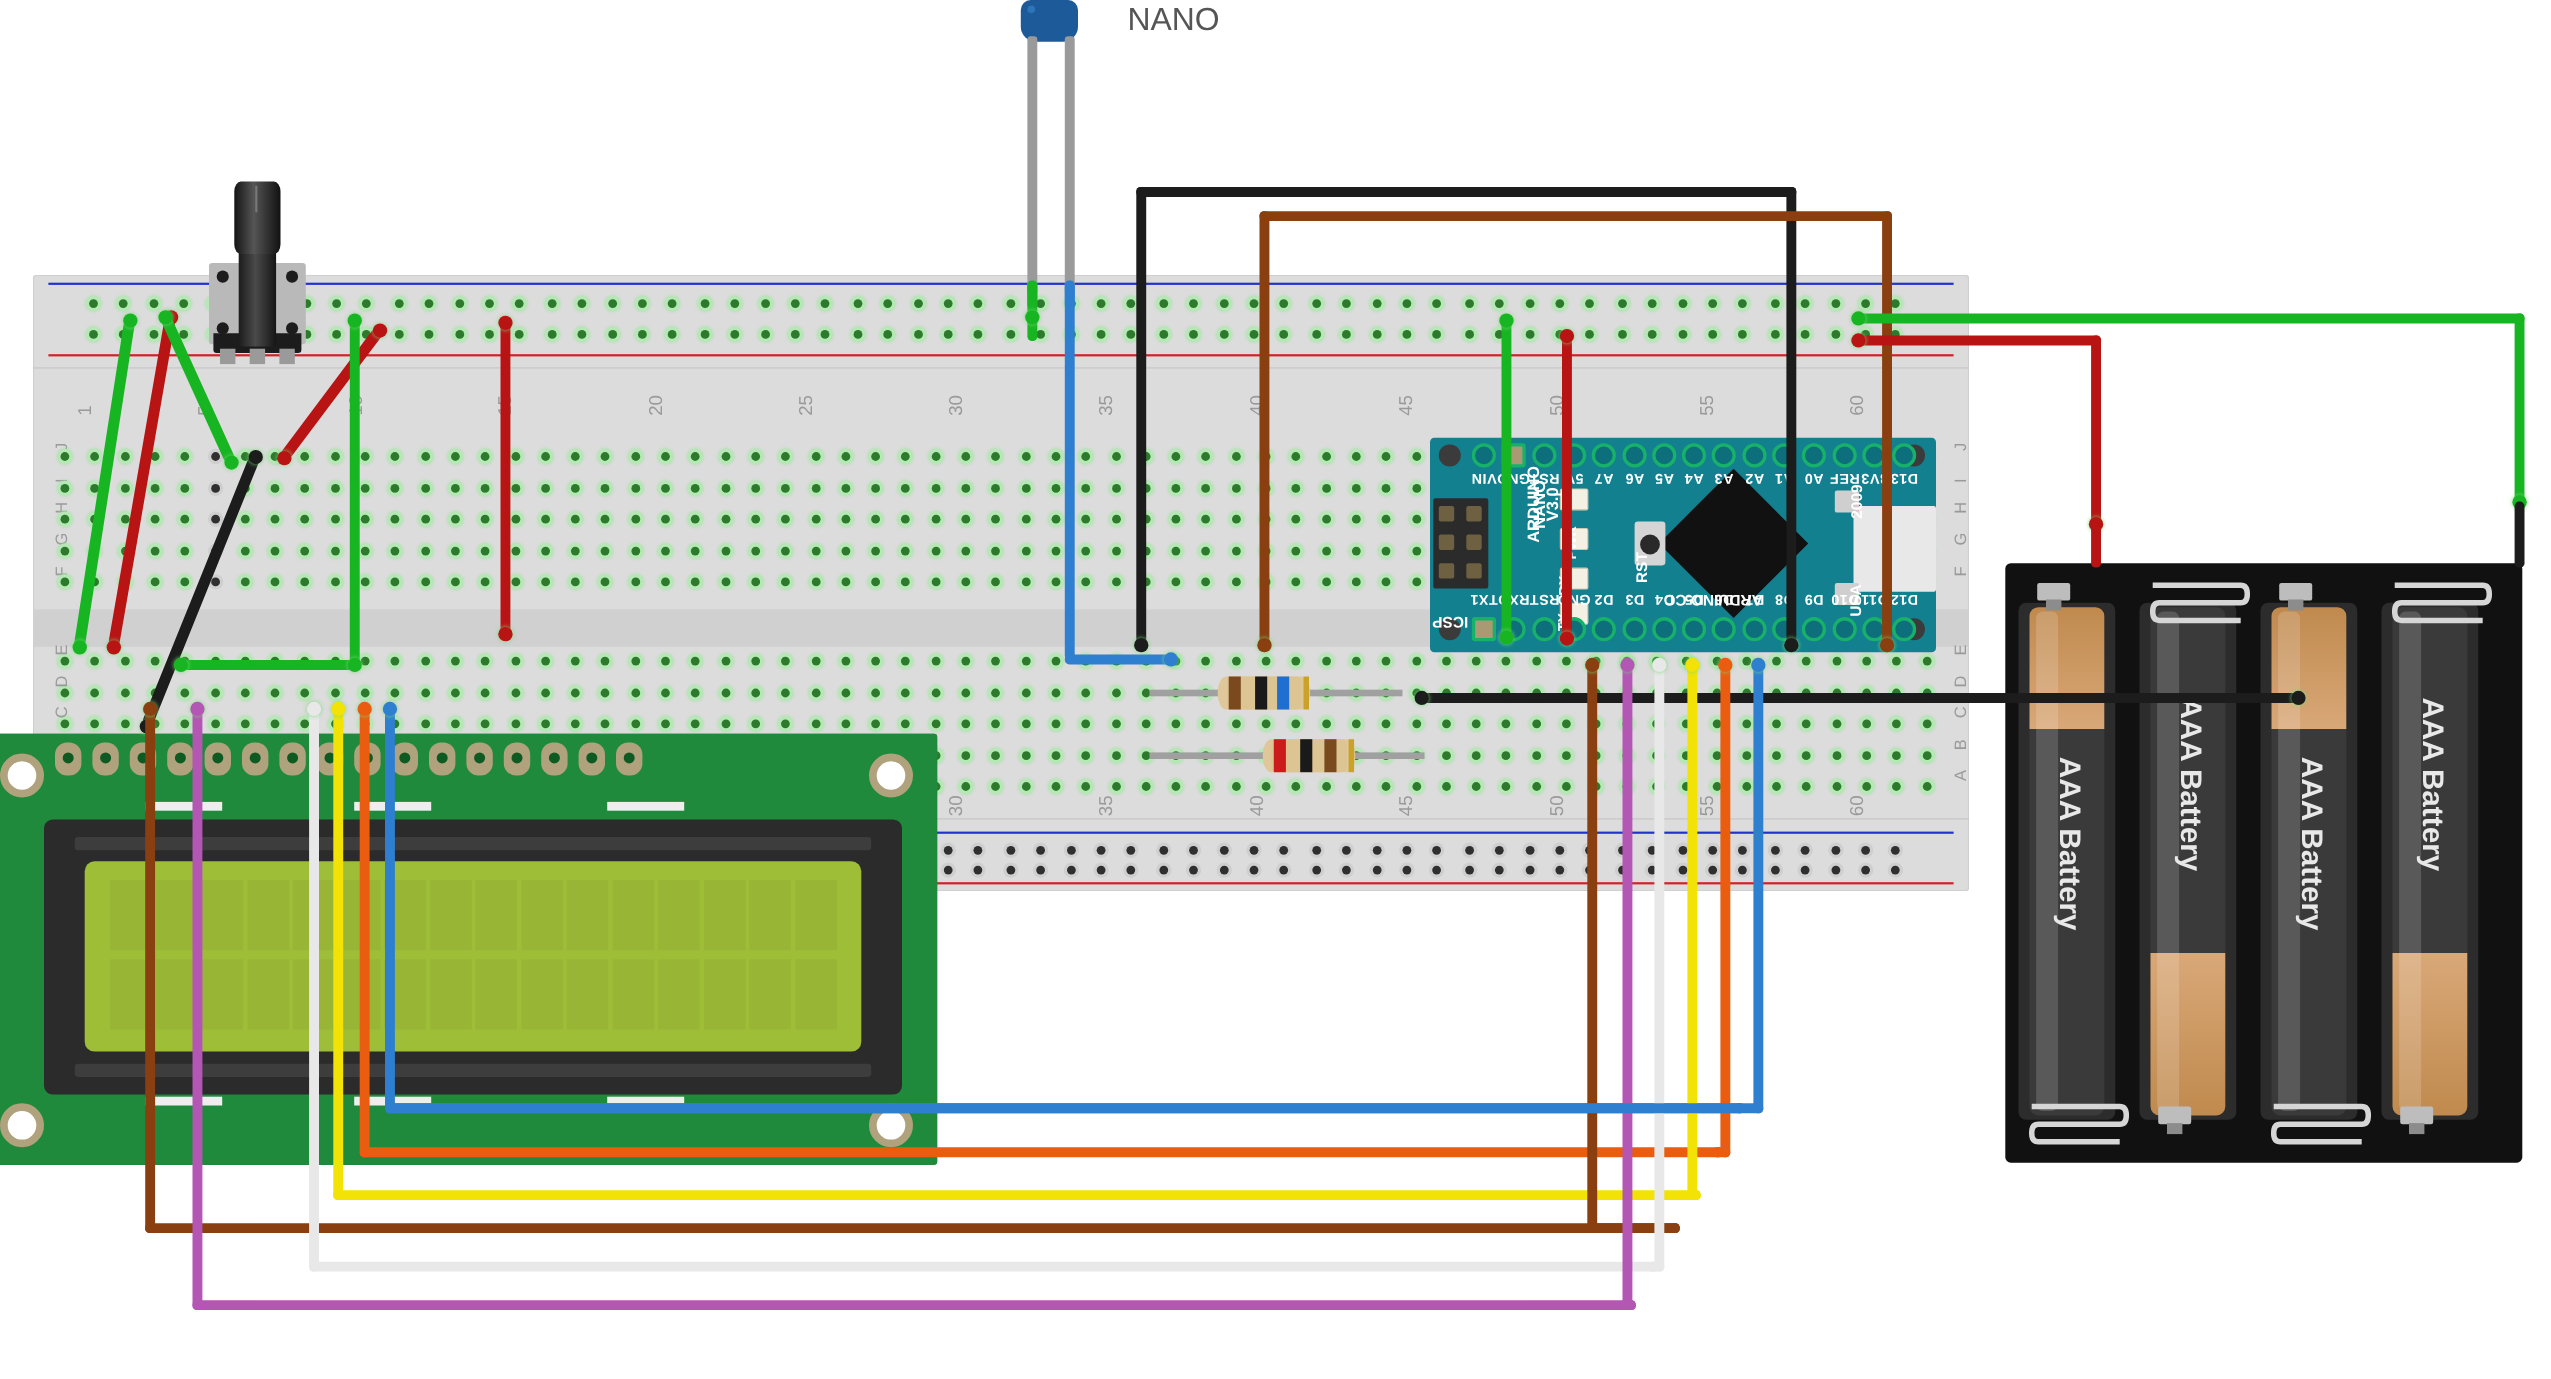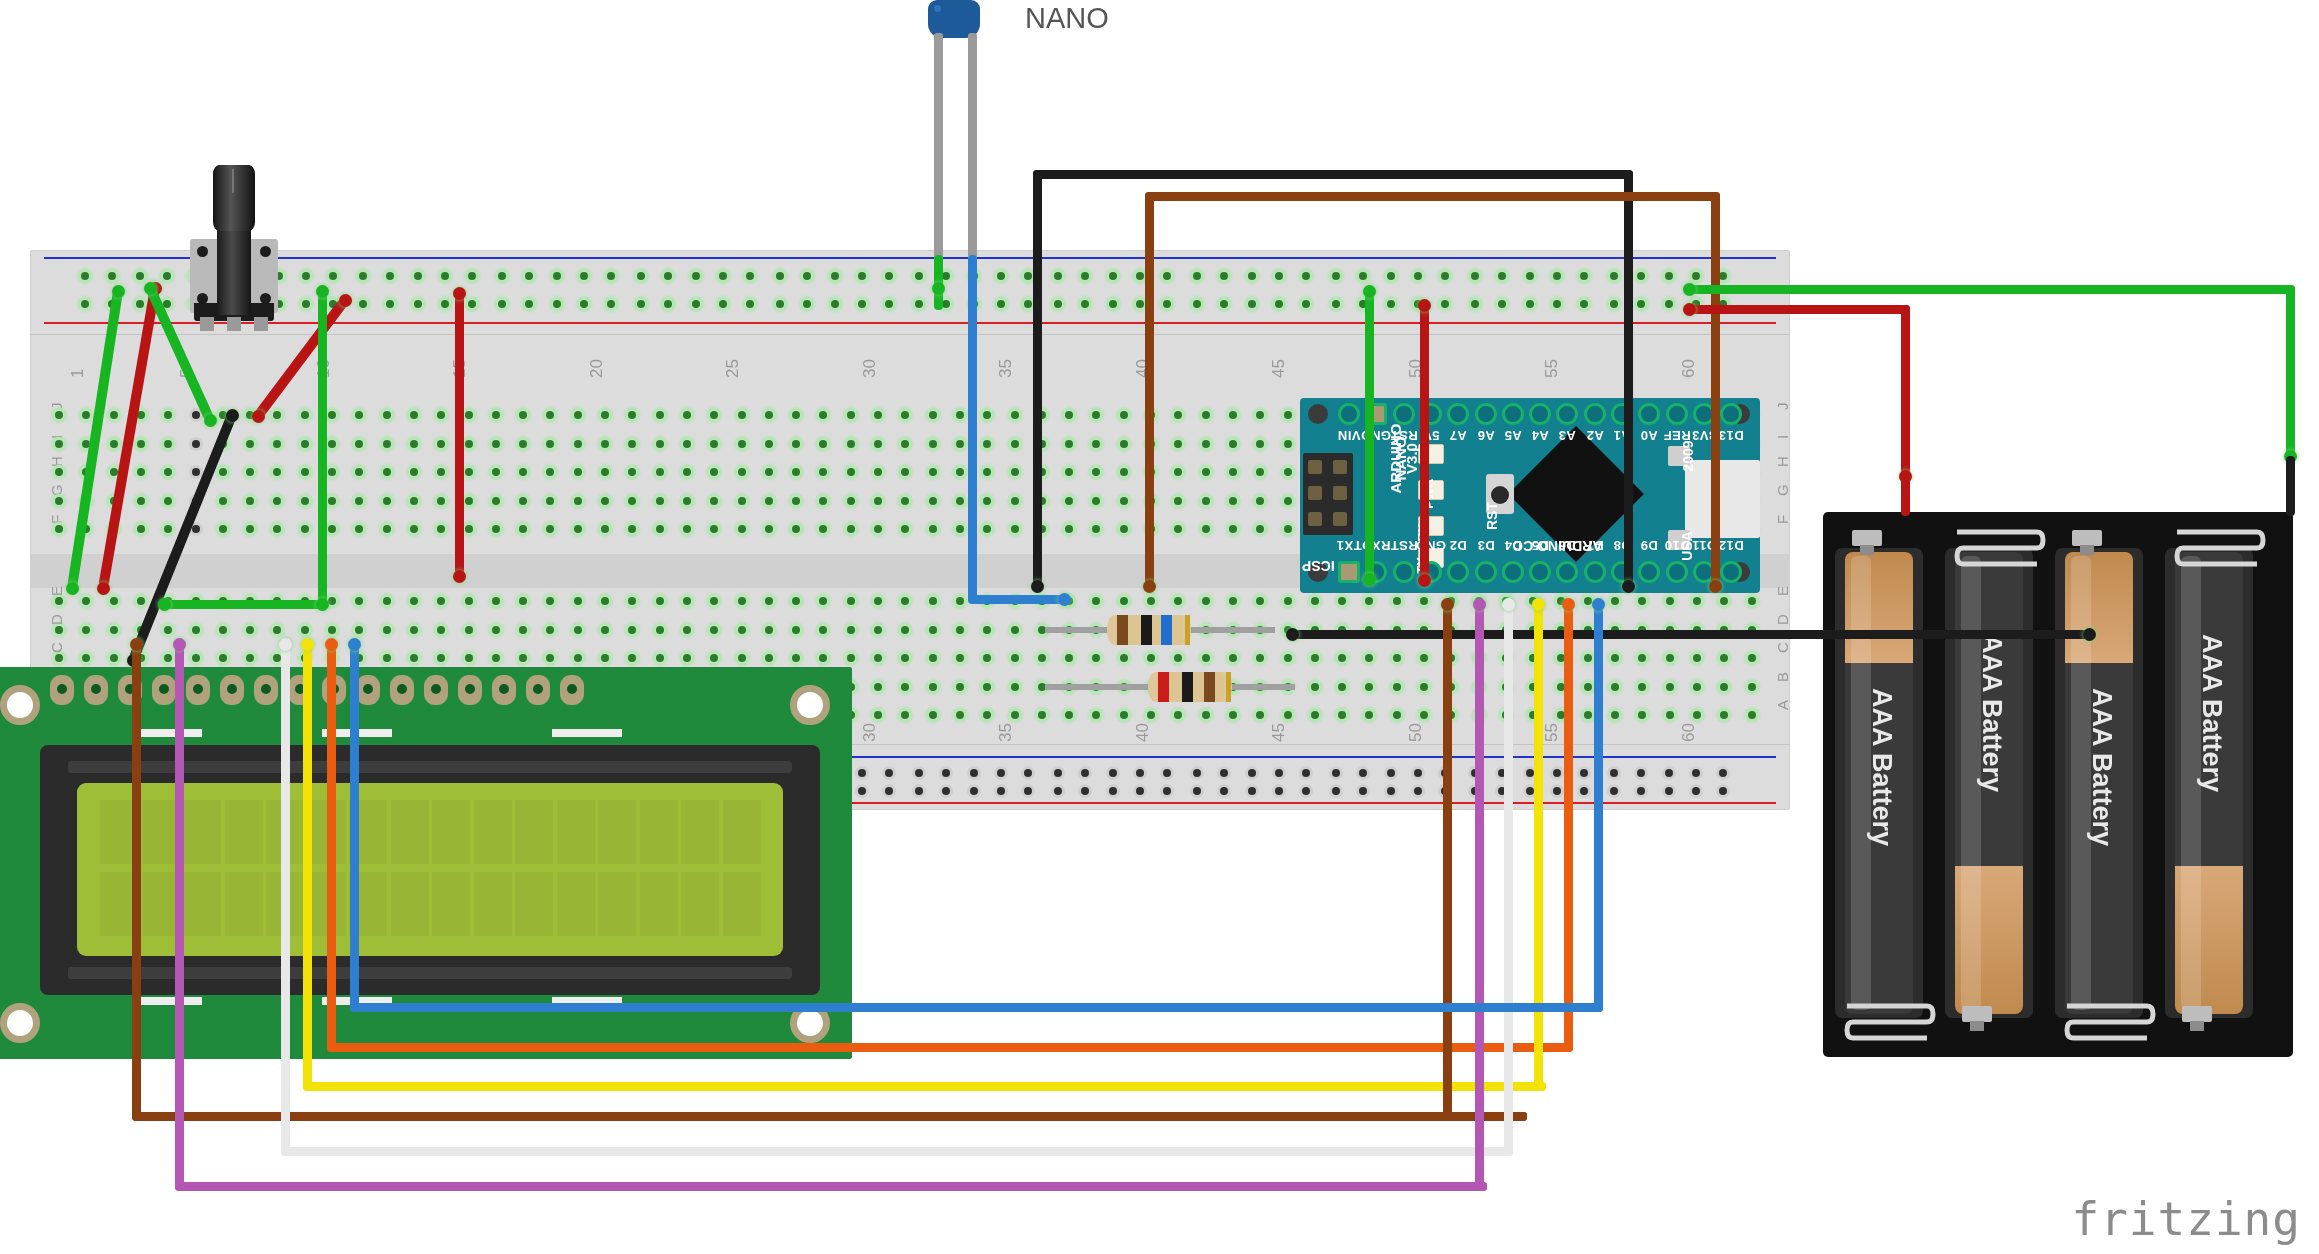--- a/index.html
+++ b/index.html
@@ -3187,14 +3187,13 @@
   </div>
   <div class="res abs" style="left:1045px;top:672px;width:250px;">
     <div class="lead" style="left:0;width:250px;"></div>
     <div class="body" style="left:103px;"></div>
     <div class="band" style="left:113px;width:11px;background:#cc1b1b;"></div>
     <div class="band" style="left:137px;width:11px;background:#1a1a1a;"></div>
     <div class="band" style="left:159px;width:11px;background:#7a4a1e;"></div>
     <div class="band" style="left:181px;width:5px;background:#c9a227;"></div>
   </div>
 
-  <div class="abs" id="fritzing">fritzing</div>
 </div>
 
 </body></html>

